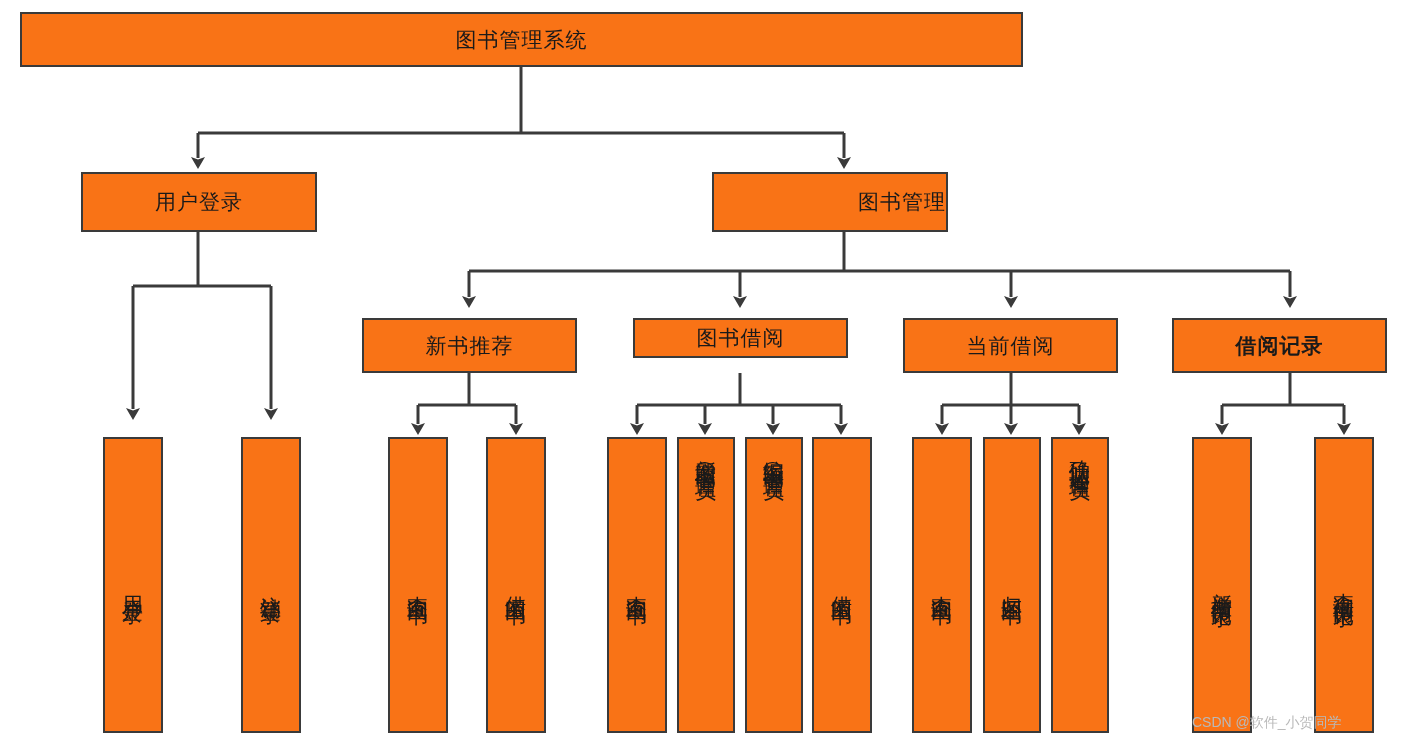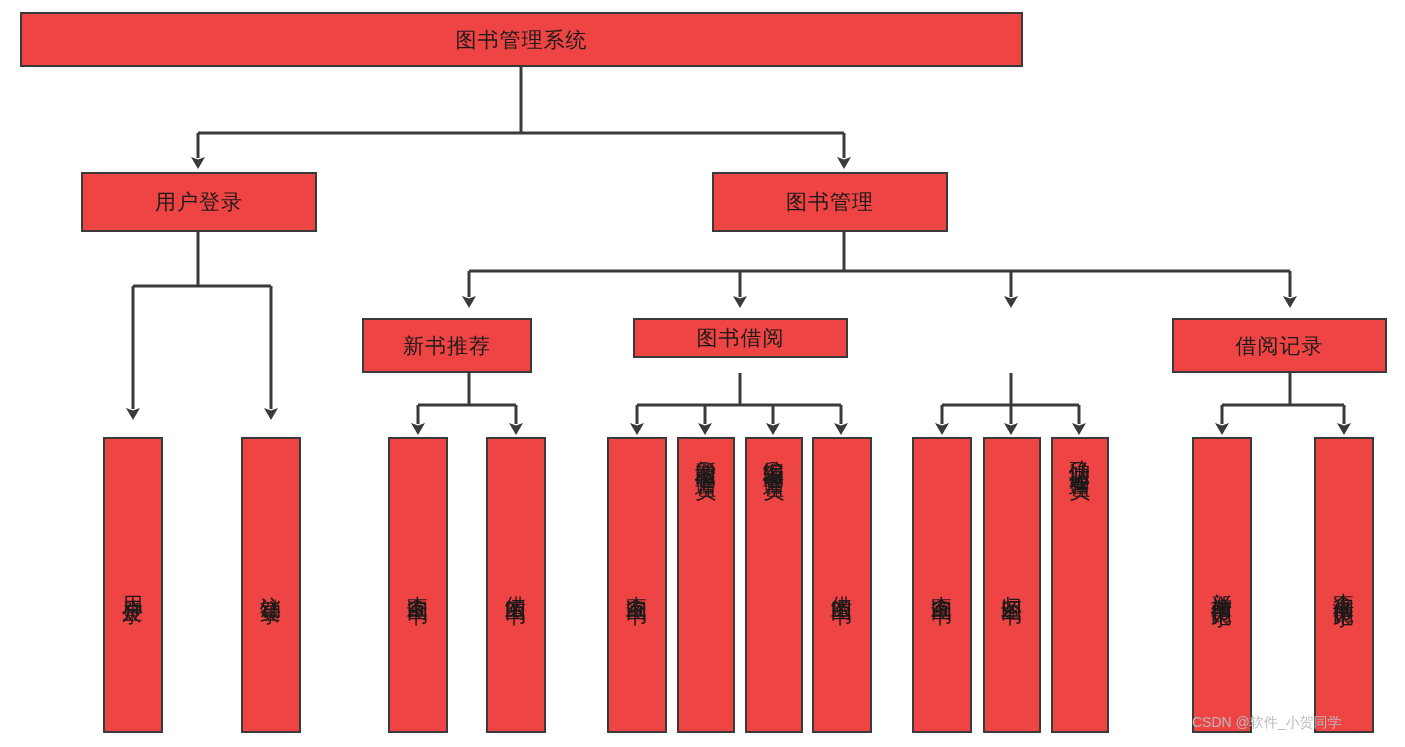--- a/index.html
+++ b/index.html
@@ -21,21 +21,21 @@
     position: absolute;
     left: 0;
     top: 0;
     width: 1405px;
     height: 747px;
     pointer-events: none;
   }
   .node {
     position: absolute;
     box-sizing: border-box;
-    background: #ef4444;
+    background: #f97316;
     border: 2px solid #3a3a3a;
     display: flex;
     align-items: center;
     justify-content: center;
     color: #1a1a1a;
     z-index: 2;
   }
   .node.horiz {
     font-size: 21px;
     letter-spacing: 1px;
@@ -122,31 +122,34 @@
     </g>
   </svg>
 
   <div class="node horiz" style="left:20px; top:12px; width:1003px; height:55px;">
     <span class="lbl">图书管理系统</span>
   </div>
 
   <div class="node horiz" style="left:81px; top:172px; width:236px; height:60px;">
     <span class="lbl">用户登录</span>
   </div>
-  <div class="node horiz" style="left:712px; top:172px; width:236px; height:60px;">
+  <div class="node horiz" style="left:712px; top:172px; width:236px; height:60px;justify-content:flex-end;">
     <span class="lbl">图书管理</span>
   </div>
 
-  <div class="node horiz" style="left:362px; top:318px; width:170px; height:55px;">
+  <div class="node horiz" style="left:362px; top:318px; width:215px; height:55px;">
     <span class="lbl">新书推荐</span>
   </div>
   <div class="node horiz" style="left:633px; top:318px; width:215px; height:40px;">
     <span class="lbl">图书借阅</span>
   </div>
-  <div class="node horiz" style="left:1172px; top:318px; width:215px; height:55px;">
+  <div class="node horiz" style="left:903px; top:318px; width:215px; height:55px;">
+    <span class="lbl">当前借阅</span>
+  </div>
+  <div class="node horiz" style="left:1172px; top:318px; width:215px; height:55px;font-weight:bold;">
     <span class="lbl">借阅记录</span>
   </div>
 
   <div class="node vert" style="left:103px; top:437px; width:60px; height:296px;">
     <span class="lbl">用户登录</span>
   </div>
   <div class="node vert" style="left:241px; top:437px; width:60px; height:296px;">
     <span class="lbl">注销登录</span>
   </div>
 

